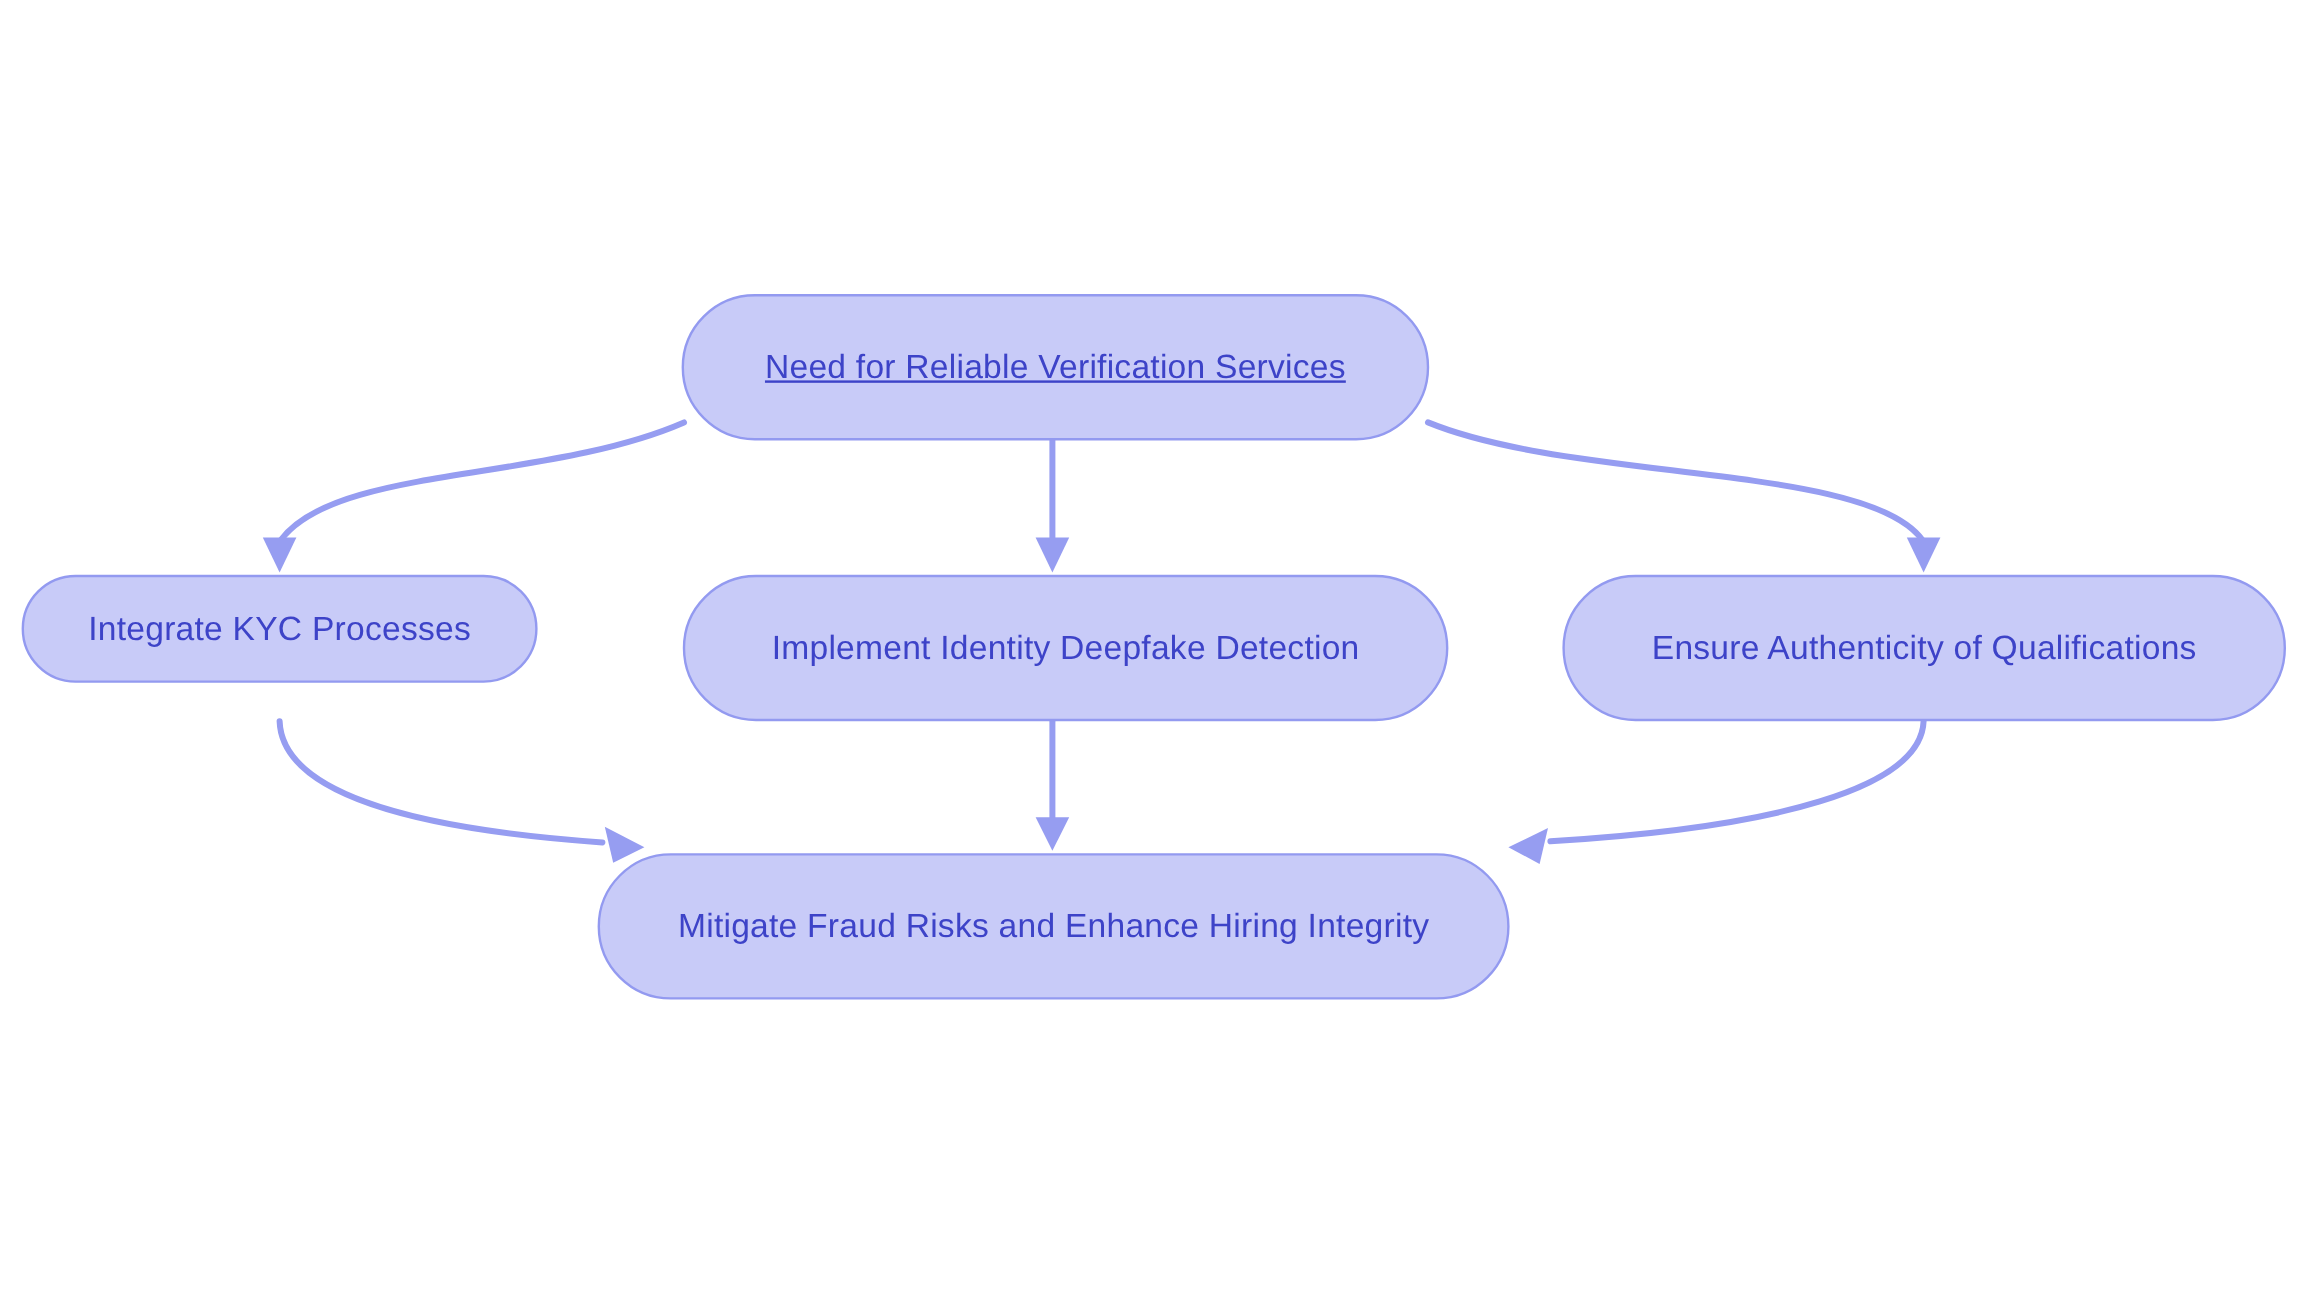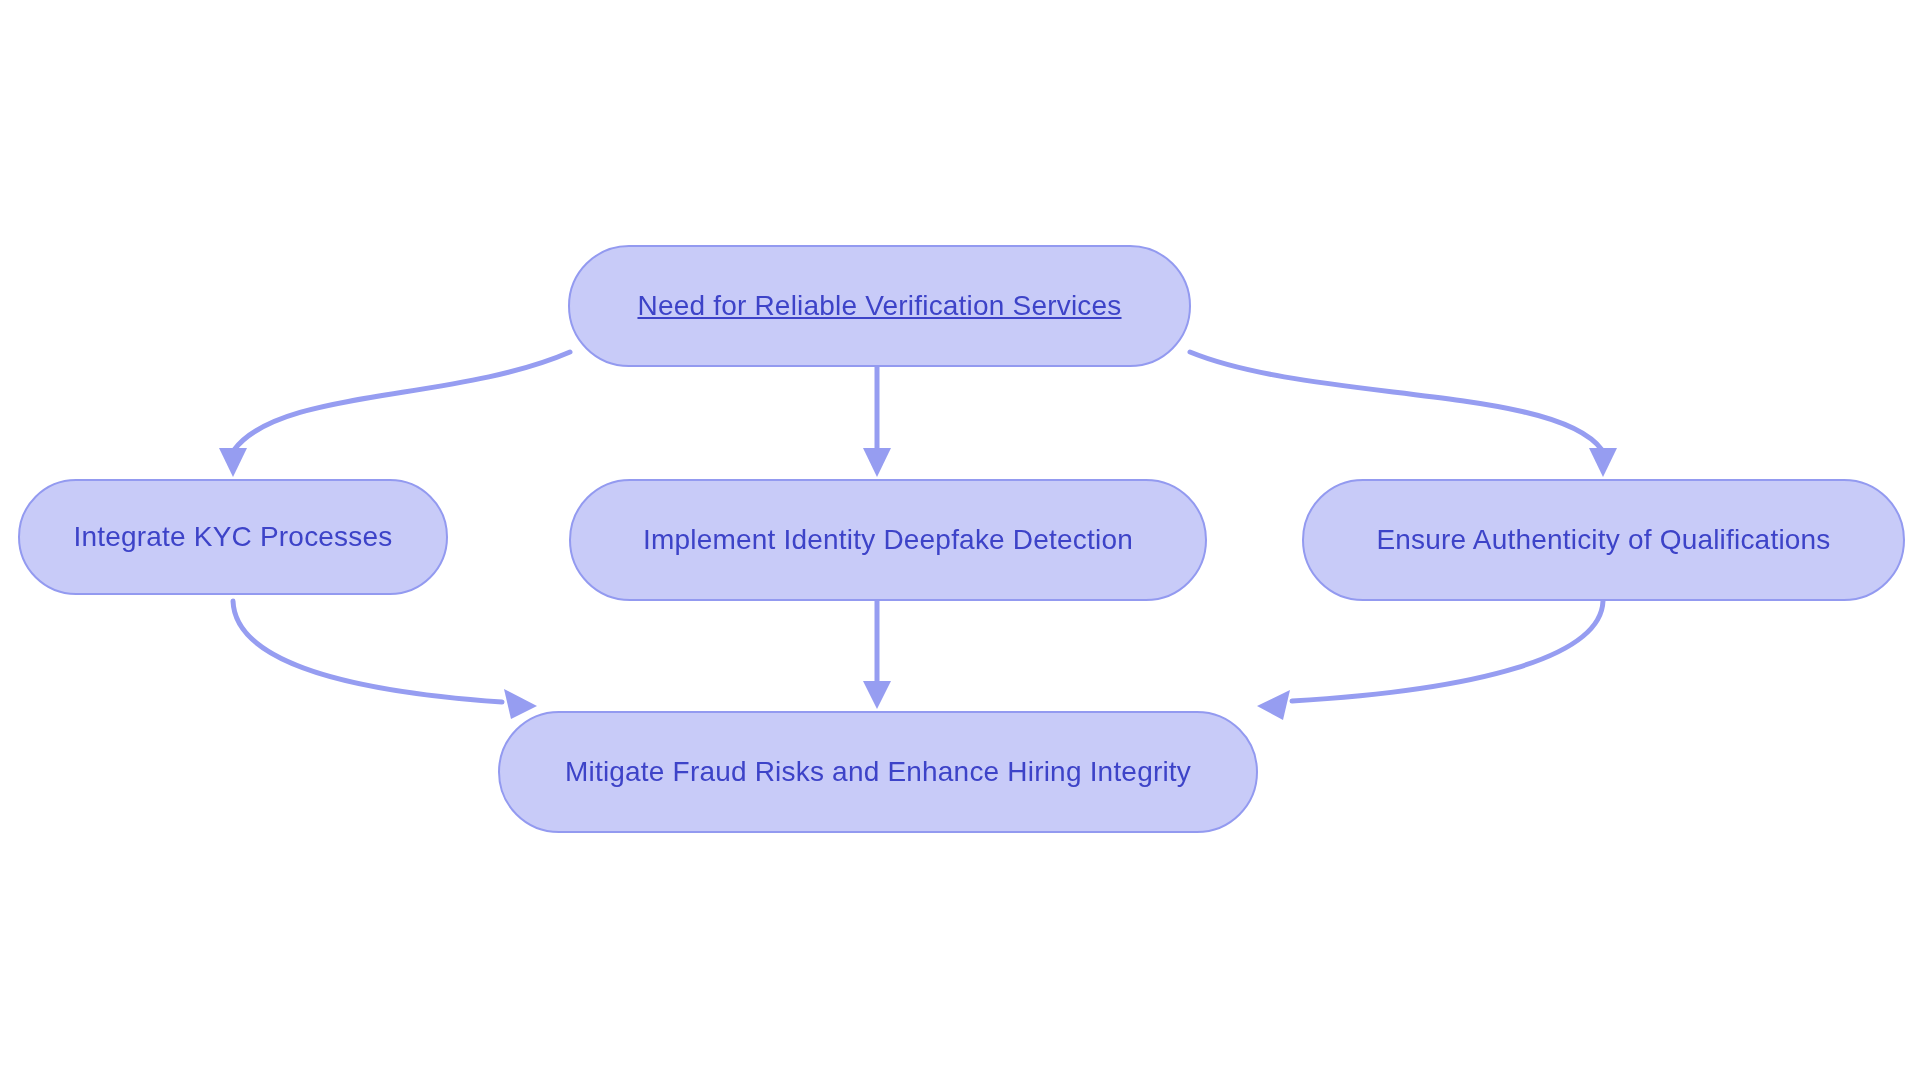--- a/index.html
+++ b/index.html
@@ -51,21 +51,21 @@
     font-size: 28px;
     font-weight: 400;
     color: var(--node-text, #3d43c8);
     letter-spacing: 0.2px;
   }
   .node span {
     padding: 0 20px;
     white-space: nowrap;
   }
   #node-need        { left: 568px;  top: 245px; width: 623px; height: 122px; text-decoration: underline; }
-  #node-kyc         { left: 18px;   top: 479px; width: 430px; height: 116px; }
+  #node-kyc         { left: 18px;   top: 479px; width: 430px; height: 90px; }
   #node-deepfake    { left: 569px;  top: 479px; width: 638px; height: 122px; }
   #node-authentic   { left: 1302px; top: 479px; width: 603px; height: 122px; }
   #node-mitigate    { left: 498px;  top: 711px; width: 760px; height: 122px; }
 </style>
 </head>
 <body>
 
 <div class="canvas">
 
   <svg class="edges" viewBox="0 0 1920 1083" xmlns="http://www.w3.org/2000/svg">

